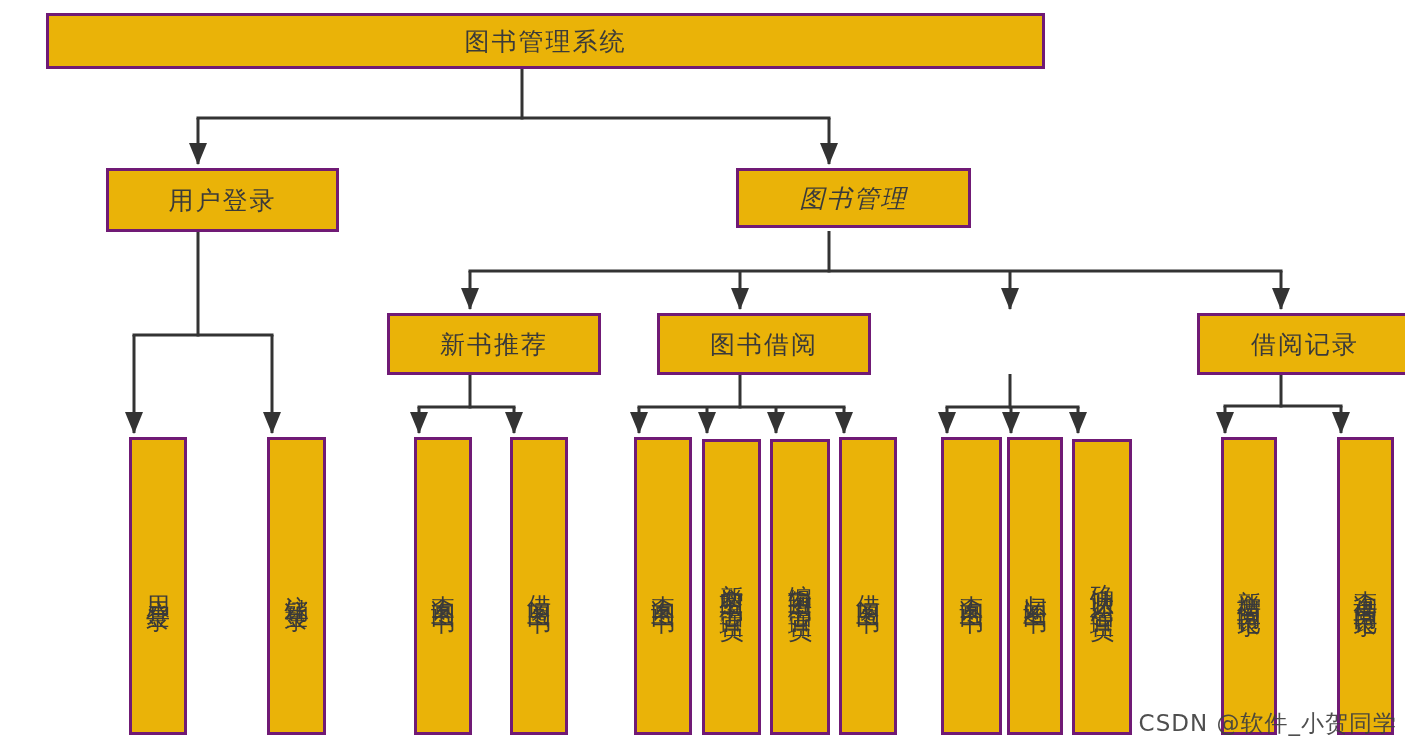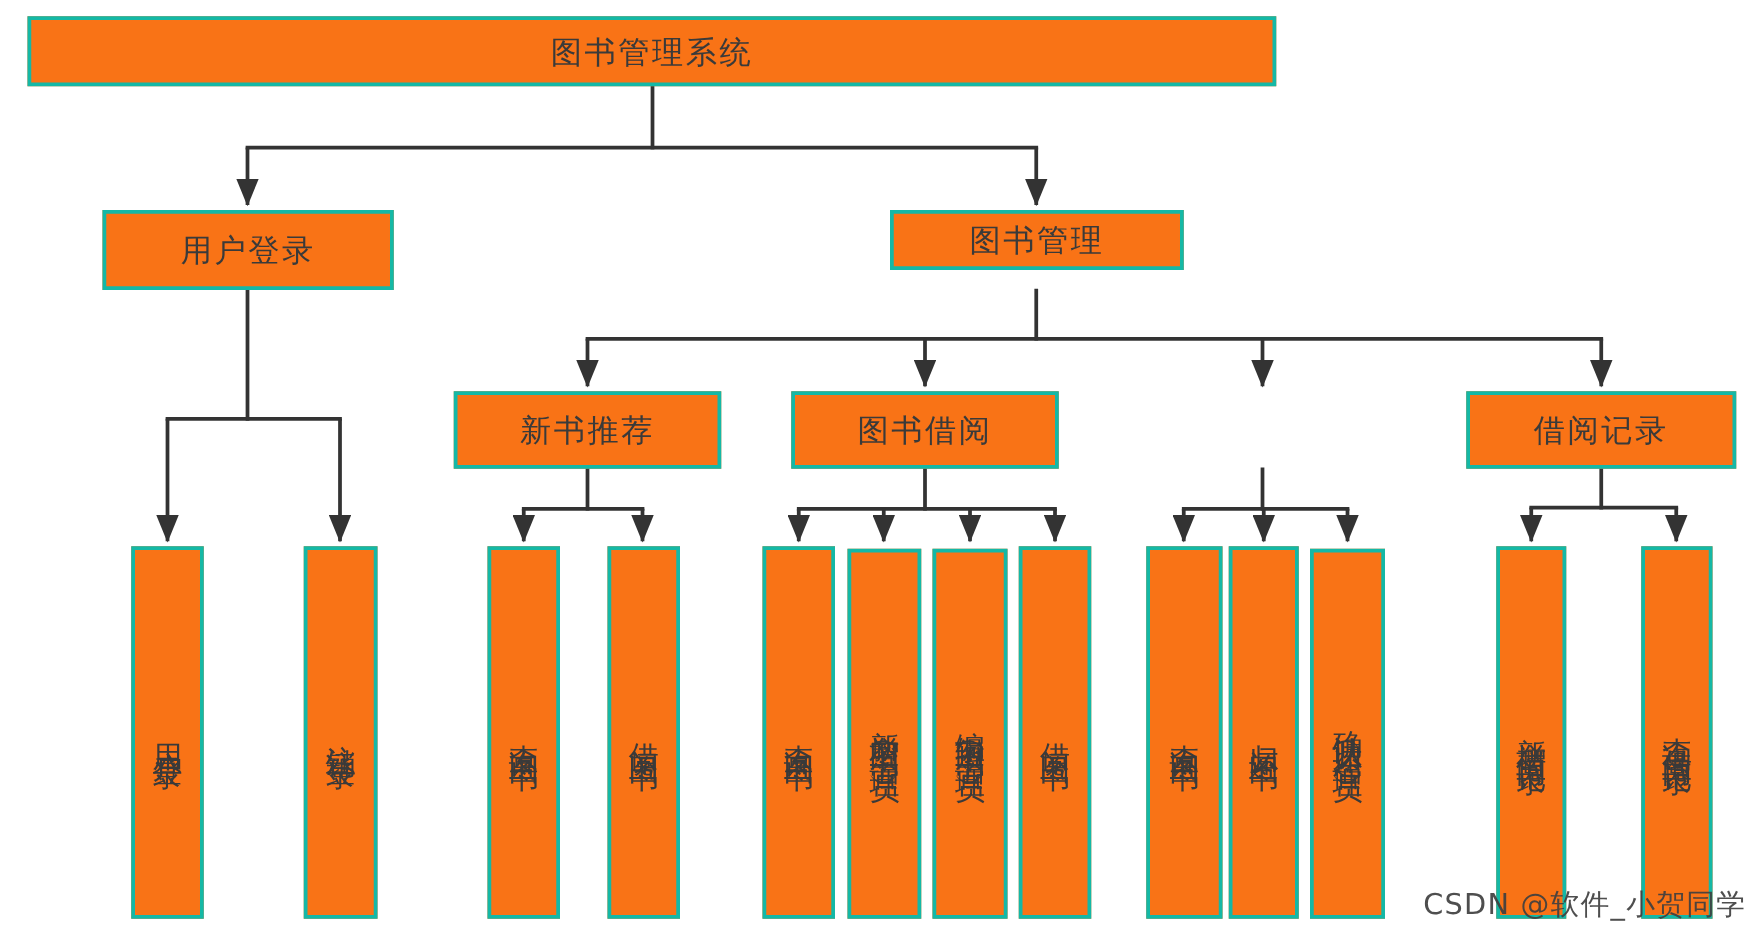--- a/index.html
+++ b/index.html
@@ -19,27 +19,28 @@
     position: absolute;
     left: 0;
     top: 0;
     width: 1405px;
     height: 747px;
     z-index: 1;
   }
   .box {
     position: absolute;
     box-sizing: border-box;
-    border: 3px solid #14b8a6;
-    background: #f97316;
+    border: 3px solid #701a75;
+    background: #eab308;
     color: #3a3a3a;
     display: flex;
     align-items: center;
     justify-content: center;
     z-index: 2;
+    margin-left: 24px;
   }
   .box.h {
     font-size: 25px;
     letter-spacing: 2px;
     white-space: nowrap;
   }
   .box.v {
     writing-mode: vertical-rl;
     text-orientation: mixed;
     font-size: 24px;
@@ -123,21 +124,21 @@
         <line x1="1223.5" y1="406" x2="1342.5" y2="406"></line>
         <line x1="1225" y1="406" x2="1225" y2="433" marker-end="url(#arrow)"></line>
         <line x1="1341" y1="406" x2="1341" y2="433" marker-end="url(#arrow)"></line>
       </g>
     </g>
   </svg>
 
   <div class="box h" style="left:22px; top:13px; width:999px; height:56px;">图书管理系统</div>
 
   <div class="box h" style="left:82px; top:168px; width:233px; height:64px;">用户登录</div>
-  <div class="box h" style="left:712px; top:168px; width:235px; height:48px;">图书管理</div>
+  <div class="box h" style="left:712px; top:168px; width:235px; height:60px;font-style:italic;">图书管理</div>
 
   <div class="box h" style="left:363px; top:313px; width:214px; height:62px;">新书推荐</div>
   <div class="box h" style="left:633px; top:313px; width:214px; height:62px;">图书借阅</div>
   <div class="box h" style="left:1173px; top:313px; width:216px; height:62px;">借阅记录</div>
 
   <div class="box v" style="left:105px; top:437px; width:58px; height:298px;">用户登录</div>
   <div class="box v" style="left:243px; top:437px; width:59px; height:298px;">注销登录</div>
 
   <div class="box v" style="left:390px; top:437px; width:58px; height:298px;">查询图书</div>
   <div class="box v" style="left:486px; top:437px; width:58px; height:298px;">借阅图书</div>

